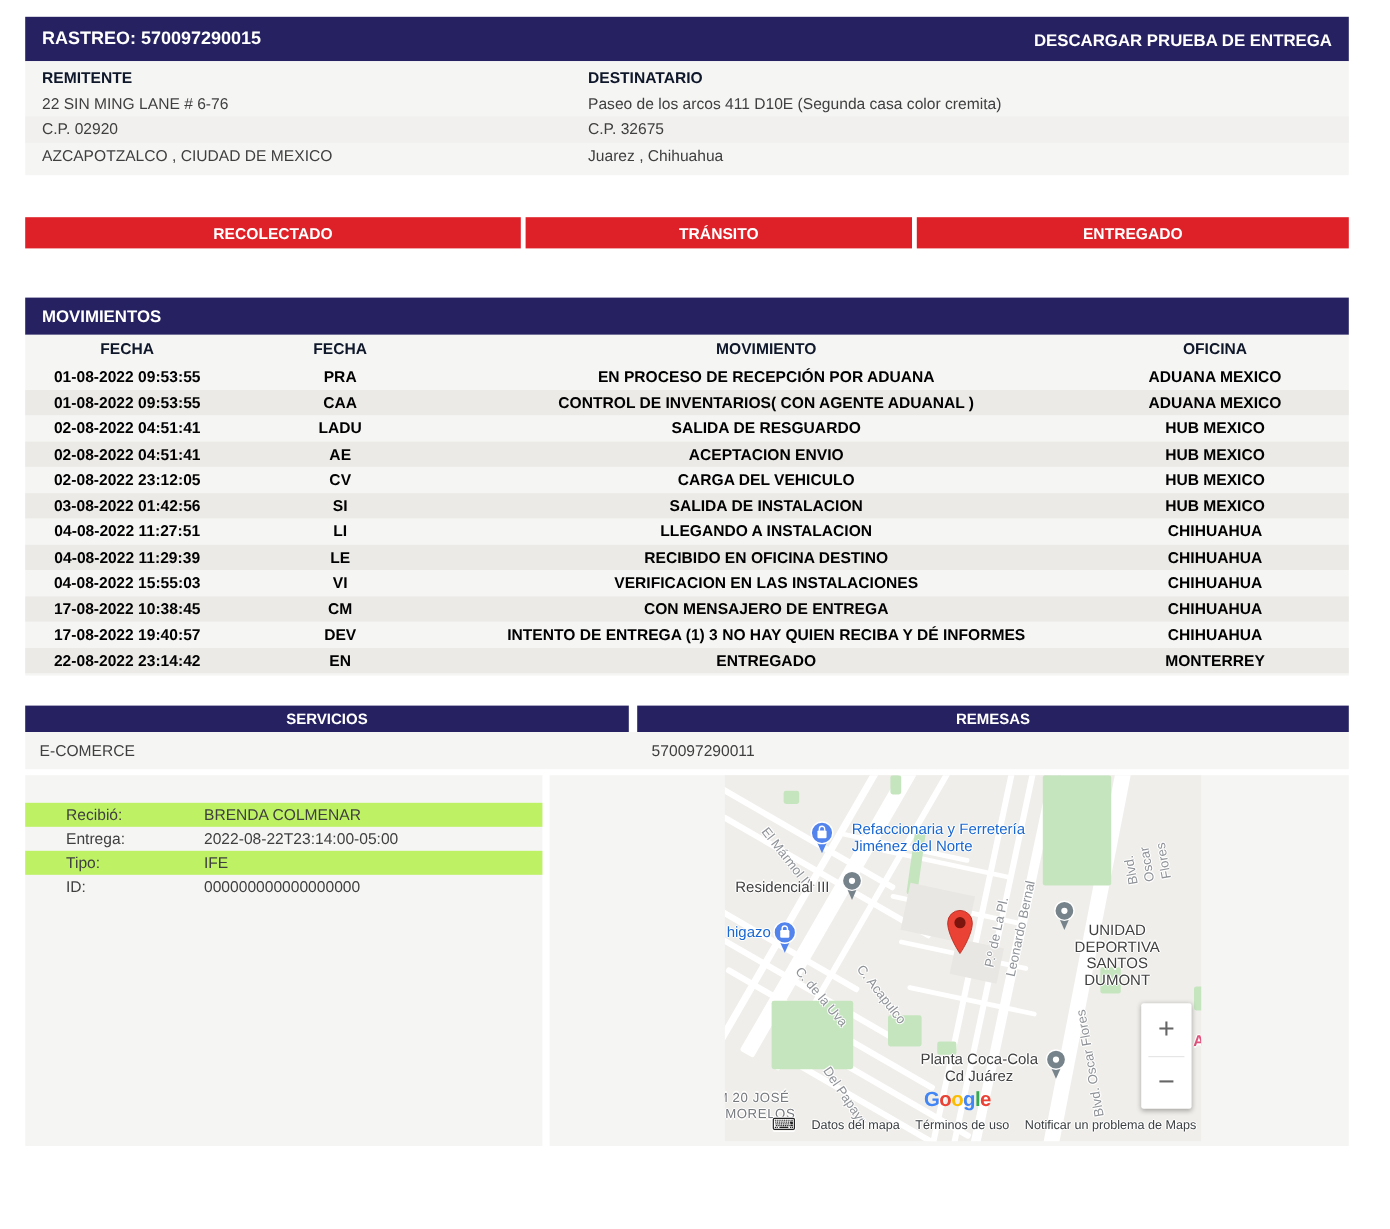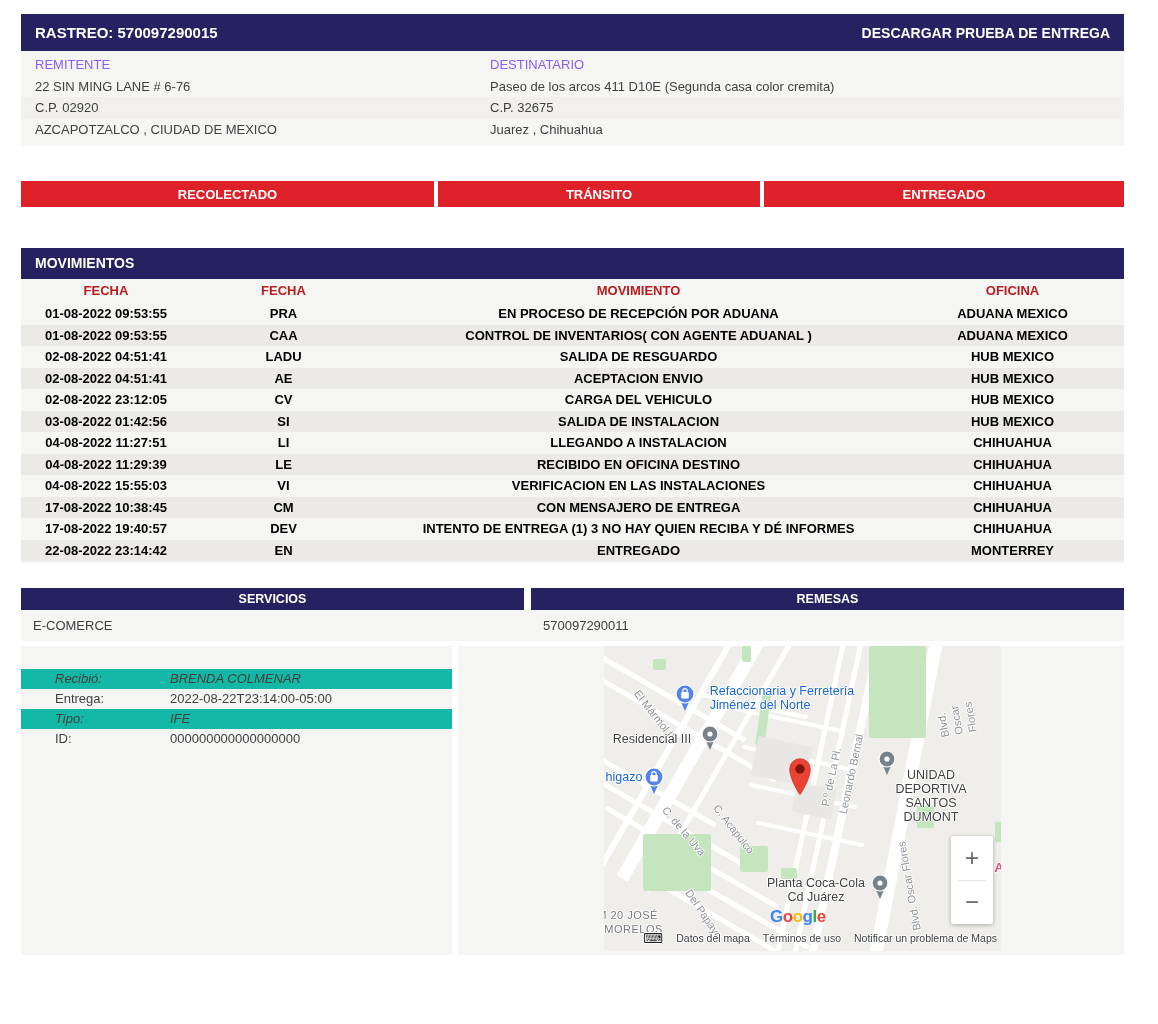--- a/index.html
+++ b/index.html
@@ -12,34 +12,34 @@
   .topbar .track{font-size:15px;}
   .topbar a{color:#fff;text-decoration:none;font-size:14px;font-weight:bold;cursor:pointer;}
 
   
   .panel{background:#f5f5f4;}
   .info{padding:3px 0 6px 0;}
   .info-row{height:21.5px;line-height:21.5px;font-size:13px;position:relative;}
   .info-row.stripe{background:#f1f0ee;}
   .info-row .l{position:absolute;left:14px;}
   .info-row .r{position:absolute;left:469px;}
-  .info-row.hdr span{font-weight:normal;color:#8b5cf6;}
+  .info-row.hdr span{font-weight:bold;color:#0f172a;}
 
   
   .statusbars{display:flex;gap:4px;margin-top:35px;height:26px;}
   .step{background:#de2128;color:#fff;font-weight:bold;font-size:13px;display:flex;align-items:center;justify-content:center;}
   .step:nth-child(1){width:413px;}
   .step:nth-child(2){width:322px;flex:none;}
   .step:nth-child(3){flex:1;}
 
   
   .secbar{margin-top:41px;height:31px;line-height:31px;font-size:14px;padding-left:14px;box-sizing:border-box;}
   .tbl{padding-bottom:2px;}
   .trow{display:grid;grid-template-columns:170px 185px 525px 223px;height:21.5px;line-height:21.5px;font-size:13px;text-align:center;color:#000000;font-weight:bold;}
-  .trow.head{height:24px;line-height:24px;font-weight:bold;color:#b91c1c;}
+  .trow.head{height:24px;line-height:24px;font-weight:bold;color:#0f172a;}
   .trow.stripe{background:#ebeae6;}
   .tcell{overflow:hidden;white-space:nowrap;}
 
   
   .twobars{display:flex;gap:7px;margin-top:25px;}
   .twobars .navy{height:22px;line-height:22px;font-size:12.5px;text-align:center;}
   .bar-serv{width:503px;}
   .bar-rem{flex:1;}
   .svc-row{height:31px;position:relative;font-size:13px;}
   .svc-row span{position:absolute;top:8px;}
@@ -47,21 +47,21 @@
   .svc-right{left:522px;}
 
   
   .detbars{display:flex;gap:6px;margin-top:24px;}
   .detbars .navy{height:18px;line-height:18px;font-size:12.5px;padding-left:14px;box-sizing:border-box;}
   .det-left-bar{width:431px;}
   .det-right-bar{flex:1;}
   .detpanels{display:flex;gap:6px;margin-top:5px;}
   .det-left{width:431px;height:309px;padding-top:23px;box-sizing:border-box;}
   .det-row{height:20px;line-height:20px;font-size:13px;position:relative;}
-  .det-row.stripe{background:#14b8a6;font-style:italic;}
+  .det-row.stripe{background:#bef264;}
   .det-row .lbl{position:absolute;left:34px;}
   .det-row .val{position:absolute;left:149px;}
   .det-right{flex:1;height:309px;position:relative;}
 
   
   .map{position:absolute;left:146px;top:0;width:397px;height:305px;background:#f0eeea;overflow:hidden;cursor:grab;}
   .road{position:absolute;background:#ffffff;border-radius:2px;}
   .road-gray{position:absolute;background:#e3e1dd;}
   .park{position:absolute;background:#c5e5bf;border-radius:2px;}
   .bldg{position:absolute;background:#e9e7e3;}

